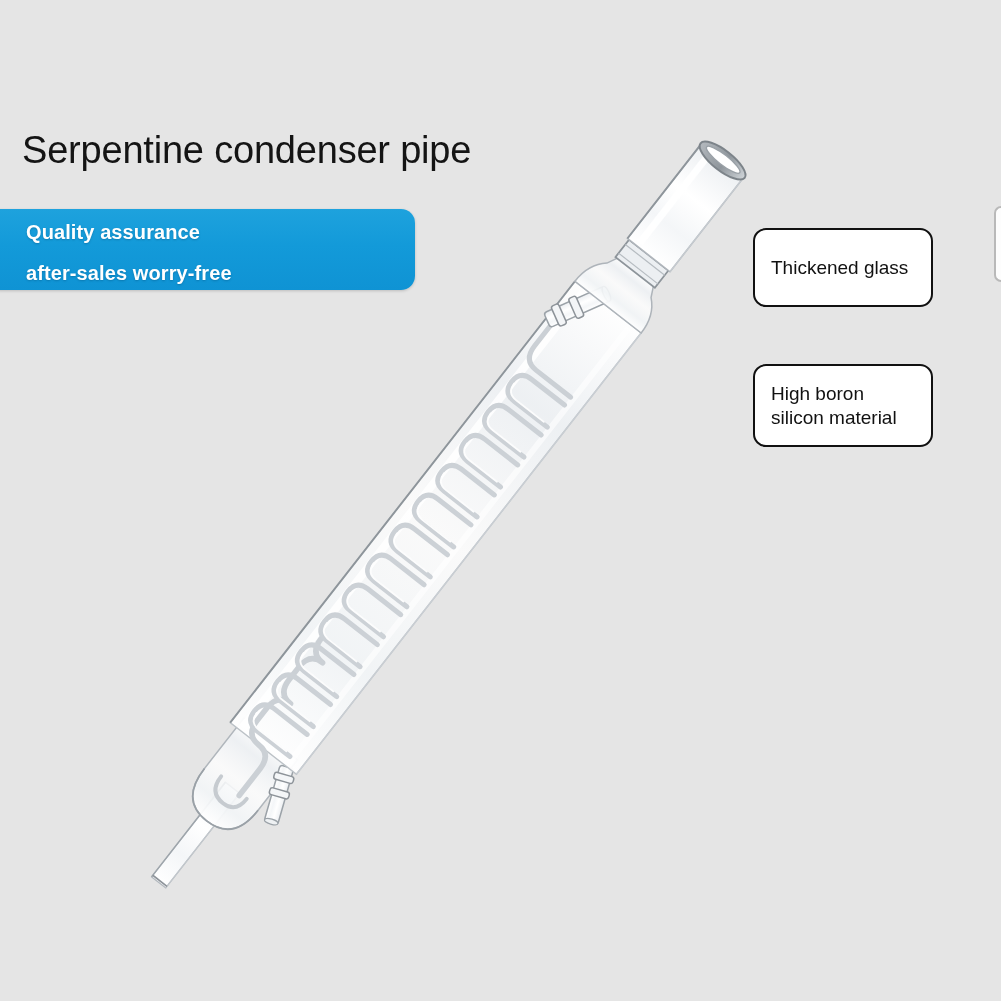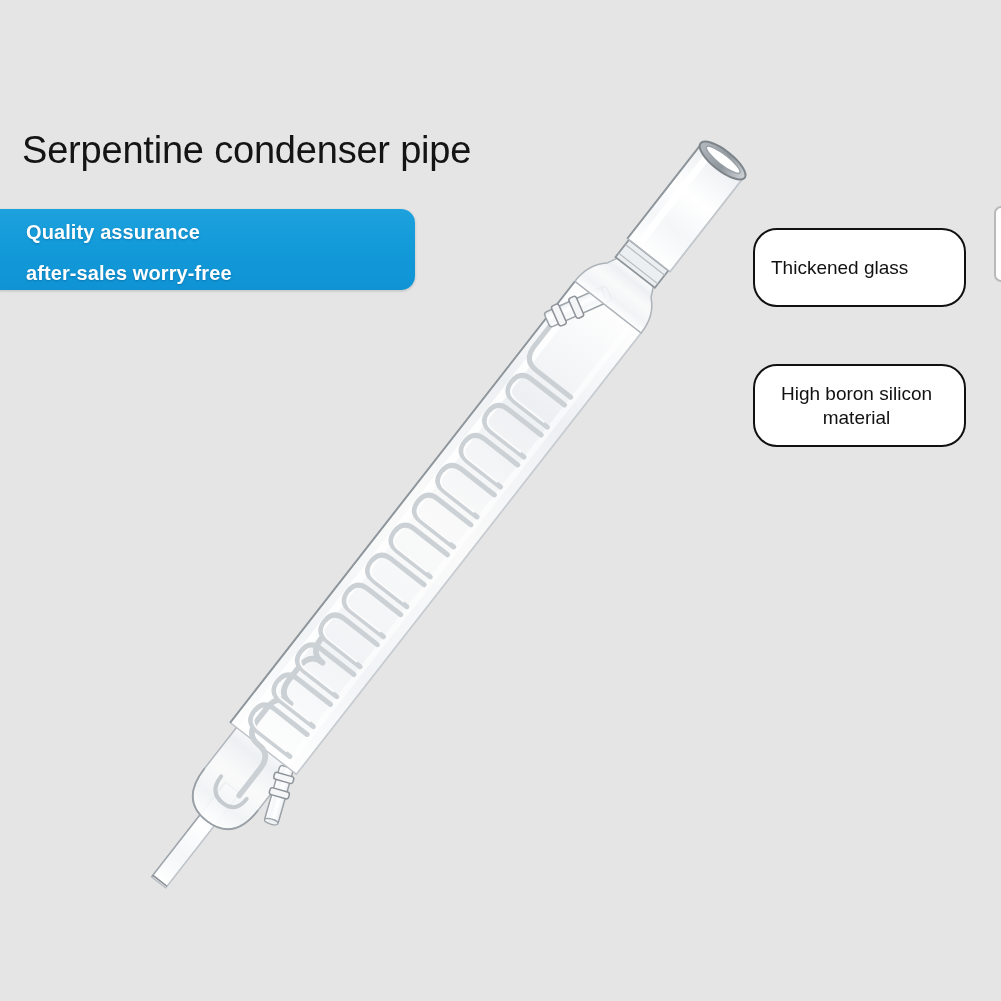--- a/index.html
+++ b/index.html
@@ -51,42 +51,42 @@
     line-height: 1.28;
     letter-spacing: 0.1px;
     text-shadow: 0 1px 2px rgba(0,70,110,0.35);
     white-space: nowrap;
   }
 
   
   .feature-box {
     position: absolute;
     left: 753px;
-    width: 213px;
+    width: 180px;
     border: 2px solid #111111;
-    border-radius: 24px;
+    border-radius: 13px;
     background: #ffffff;
     box-sizing: border-box;
     display: flex;
     align-items: center;
   }
   .feature-box .feature-text {
     width: 100%;
     padding: 0 16px;
     font-size: 19px;
     font-weight: 400;
     color: #111111;
     line-height: 1.26;
     box-sizing: border-box;
   }
   #feature-box-1 { top: 228px; height: 79px; }
   #feature-box-2 { top: 364px; height: 83px; }
   #feature-box-3 { top: 505px; height: 83px; }
   #feature-box-2 .feature-text,
-  #feature-box-3 .feature-text { text-align: center; padding-right: 22px; }
+  #feature-box-3 .feature-text { text-align: left; padding-right: 22px; }
 
   
   #feature-box-edge {
     position: absolute;
     left: 994px;
     top: 206px;
     width: 7px;
     height: 76px;
     border: 2px solid #b9b9b9;
     border-right: none;

